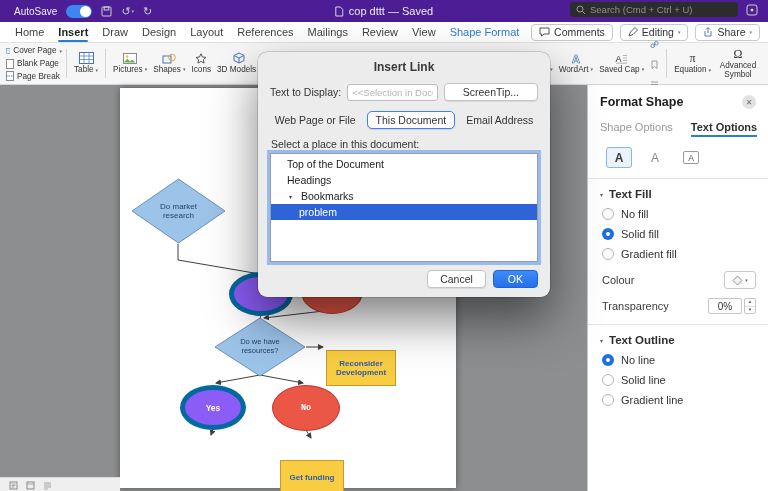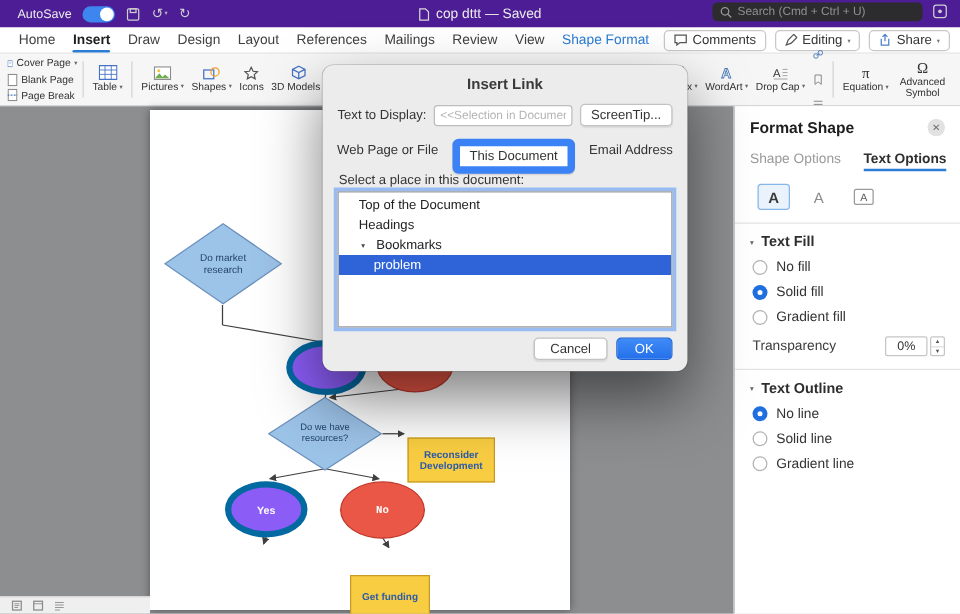--- a/index.html
+++ b/index.html
@@ -70,24 +70,24 @@
 
   .statusbar { position:absolute; left:0; bottom:0; width:120px; height:14px; background:#efefef; border-top:1px solid #d9d9d9; display:flex; align-items:center; gap:8px; padding:0 9px; }
 
   
   .dialog { position:absolute; left:258px; top:52px; width:292px; height:245px; background:#ececec; border-radius:9px; box-shadow:0 22px 48px rgba(0,0,0,.5), 0 0 0 0.5px rgba(0,0,0,.28); z-index:60; }
   .dlg-title { position:absolute; top:8px; left:0; right:0; text-align:center; font-size:12px; font-weight:700; color:#3a3a3a; }
   .dlg-row1 { position:absolute; top:31px; left:12px; right:12px; display:flex; align-items:center; gap:6px; }
   .dlg-row1 label { font-size:10.5px; color:#333; white-space:nowrap; }
   .dlg-row1 input { flex:1; height:17px; border:1px solid #bdbdbd; border-radius:3px; background:#fff; font-size:9.5px; padding:0 4px; color:#333; font-family:inherit; outline:none; min-width:0; }
   .dlg-row1 input::placeholder { color:#b4b4b4; }
-  .btn-mac { height:18px; padding:0 8px; background:#fff; border:1px solid #c3c3c3; border-radius:4px; font-size:10.5px; color:#333; box-shadow:0 1px 1px rgba(0,0,0,.08); display:flex; align-items:center; white-space:nowrap; font-family:inherit; }
+  .btn-mac { height:18px; padding:0 18px; background:#fff; border:1px solid #c3c3c3; border-radius:4px; font-size:10.5px; color:#333; box-shadow:0 1px 1px rgba(0,0,0,.08); display:flex; align-items:center; white-space:nowrap; font-family:inherit; }
   .dlg-tabs { position:absolute; top:59px; left:0; right:0; display:flex; justify-content:center; gap:2px; }
   .dtab { padding:2px 8px; font-size:10.5px; color:#333; border:1px solid transparent; white-space:nowrap; }
-  .dtab.active { background:#fff; border:6px solid #3b82f6; border-radius:5px; box-shadow:0 1px 1px rgba(0,0,0,.12); }
+  .dtab.active { background:#fff; border:1px solid #3b82f6; border-radius:5px; box-shadow:0 1px 1px rgba(0,0,0,.12); }
   .dlg-listlabel { position:absolute; top:86px; left:13px; font-size:10.5px; color:#333; }
   .dlg-list { position:absolute; left:12px; right:12px; top:101px; height:109px; background:#fff; border:1px solid #9b9b9b; box-shadow:0 0 0 3px rgba(97,156,245,.6); padding-top:2px; overflow:hidden; }
   .drow { height:16px; display:flex; align-items:center; font-size:10.5px; color:#222; padding-left:16px; }
   .drow.has-chev { padding-left:18px; }
   .drow .disc { width:12px; font-size:6px; color:#444; }
   .drow.selected { background:#2f64d9; color:#fff; padding-left:28px; }
   .dlg-btns { position:absolute; right:12px; bottom:9px; display:flex; gap:7px; }
   .btn-ok { height:18px; padding:0 14px; border-radius:4px; font-size:10.5px; color:#fff; background:linear-gradient(#3f8bf8,#2470ea); border:1px solid #1d63d6; display:flex; align-items:center; font-family:inherit; }
 
   
@@ -313,21 +313,21 @@
           <span>WordArt</span>
           <span class="chev">▾</span>
         </span>
     </div>
     <div class="bigbtn">
       <svg width="13" height="11" viewBox="0 0 13 11">
           <text x="3.5" y="8.5" font-size="9" text-anchor="middle" fill="#333">A</text>
           <path d="M8 2.5h4M8 5h4M8 7.5h4M1 10.2h11" stroke="#999" stroke-width=".7"></path>
         </svg>
       <span class="lbl">
-          <span>Drop Cap</span>
+          <span>Saved Cap</span>
           <span class="chev">▾</span>
         </span>
     </div>
     <div class="iconstack">
       <span><svg width="9" height="9" viewBox="0 0 9 9">
             <path d="M3.5 5.5L5.5 3.5" stroke="#4a77b8" stroke-width=".8"></path>
             <rect x="1" y="4" width="3.5" height="3.5" rx="1.5" fill="none" stroke="#4a77b8" stroke-width=".8"></rect>
             <rect x="4.5" y="1.5" width="3.5" height="3.5" rx="1.5" fill="none" stroke="#4a77b8" stroke-width=".8"></rect>
           </svg></span>
       <span><svg width="9" height="9" viewBox="0 0 9 9">
@@ -448,20 +448,30 @@
       <span>No fill</span>
     </div>
     <div class="radio-row">
       <span class="radio sel"></span>
       <span>Solid fill</span>
     </div>
     <div class="radio-row">
       <span class="radio"></span>
       <span>Gradient fill</span>
     </div>
+    <div class="ctl-row">
+      <span class="ctl-lbl">Colour</span>
+      <span class="colour-btn">
+        <svg width="11" height="11" viewBox="0 0 11 11">
+            <path d="M5.5 1L10 5.5 5.5 10 1 5.5z" fill="#f1f1f1" stroke="#777" stroke-width=".8"></path>
+            <path d="M9.3 7.2c.7 1 .7 1.9 0 1.9s-.7-.9 0-1.9z" fill="#9bc2e8"></path>
+          </svg>
+        <span class="chev">▾</span>
+      </span>
+    </div>
     <div class="ctl-row" style="margin-top:9px;">
       <span class="ctl-lbl">Transparency</span>
       <span class="transp-ctls">
         <span class="transp-val">0%</span>
         <span class="stepper">
             <span>▲</span>
             <span>▼</span>
           </span>
       </span>
     </div>

